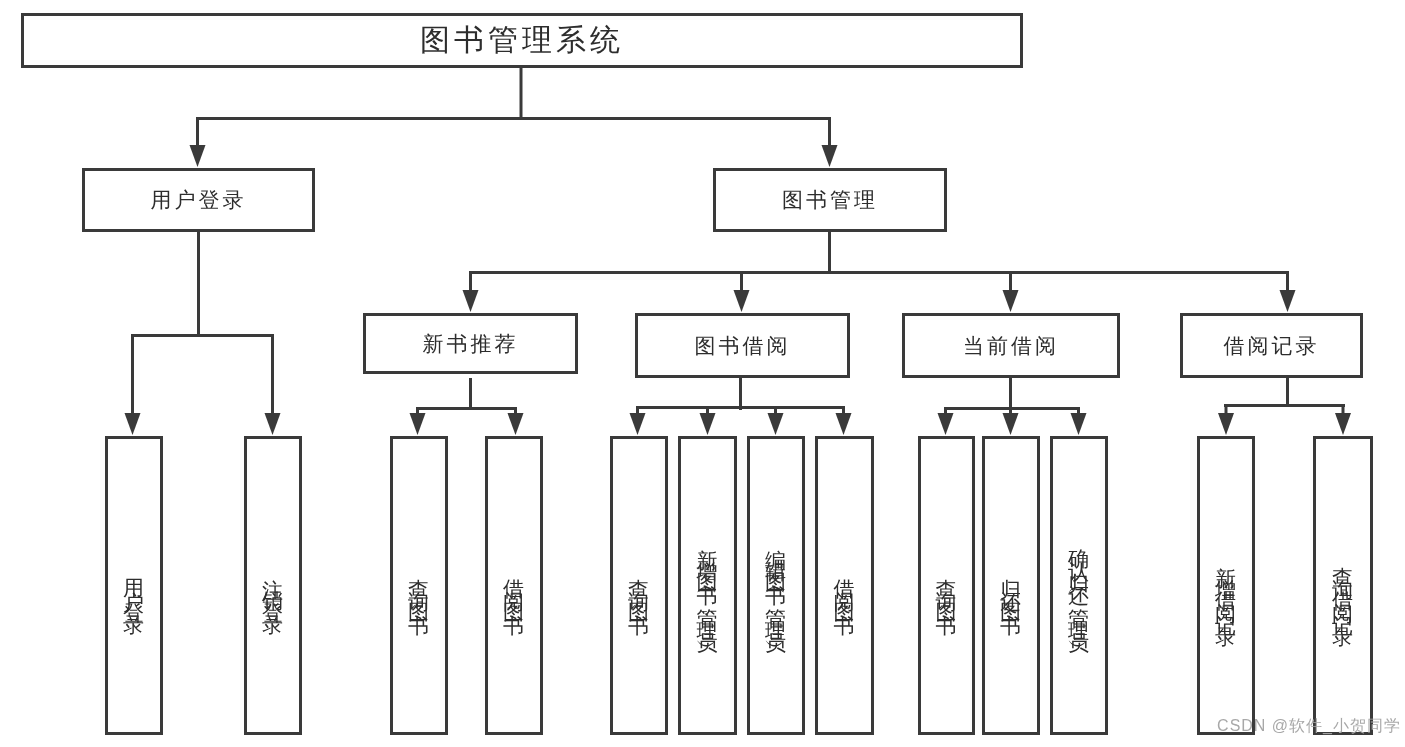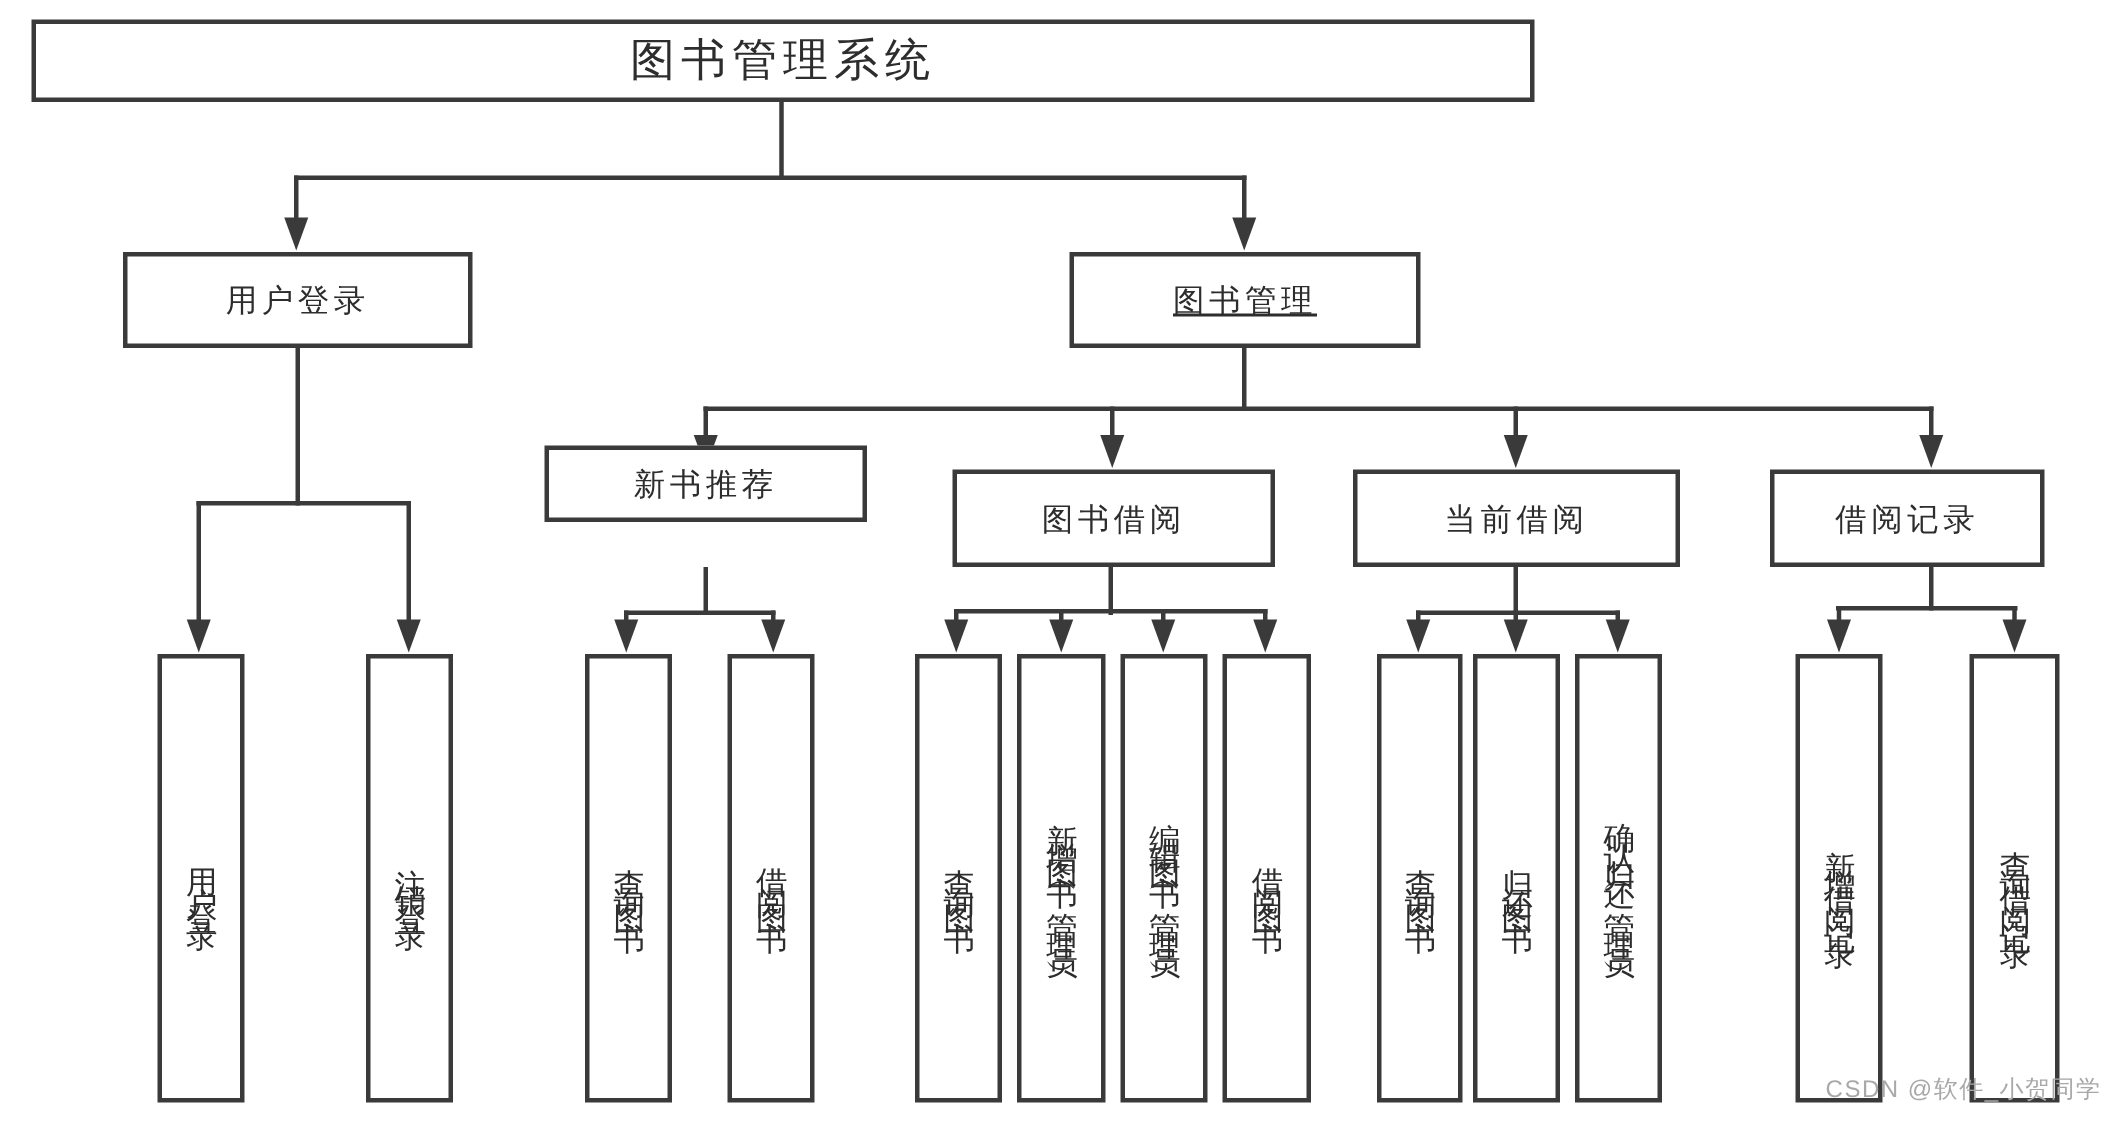--- a/index.html
+++ b/index.html
@@ -147,25 +147,25 @@
     </g>
   </svg>
 
   <div class="box root" style="left:21px;top:13px;width:1002px;height:55px;">
     <span class="lbl">图书管理系统</span>
   </div>
 
   <div class="box" style="left:82px;top:168px;width:233px;height:64px;">
     <span class="lbl">用户登录</span>
   </div>
-  <div class="box" style="left:713px;top:168px;width:234px;height:64px;text-decoration:underline;">
+  <div class="box" style="left:713px;top:168px;width:234px;height:64px;">
     <span class="lbl">图书管理</span>
   </div>
 
-  <div class="box" style="left:363px;top:297px;width:215px;height:51px;">
+  <div class="box" style="left:363px;top:313px;width:215px;height:61px;">
     <span class="lbl">新书推荐</span>
   </div>
   <div class="box" style="left:635px;top:313px;width:215px;height:65px;">
     <span class="lbl">图书借阅</span>
   </div>
   <div class="box" style="left:902px;top:313px;width:218px;height:65px;">
     <span class="lbl">当前借阅</span>
   </div>
   <div class="box" style="left:1180px;top:313px;width:183px;height:65px;">
     <span class="lbl">借阅记录</span>

